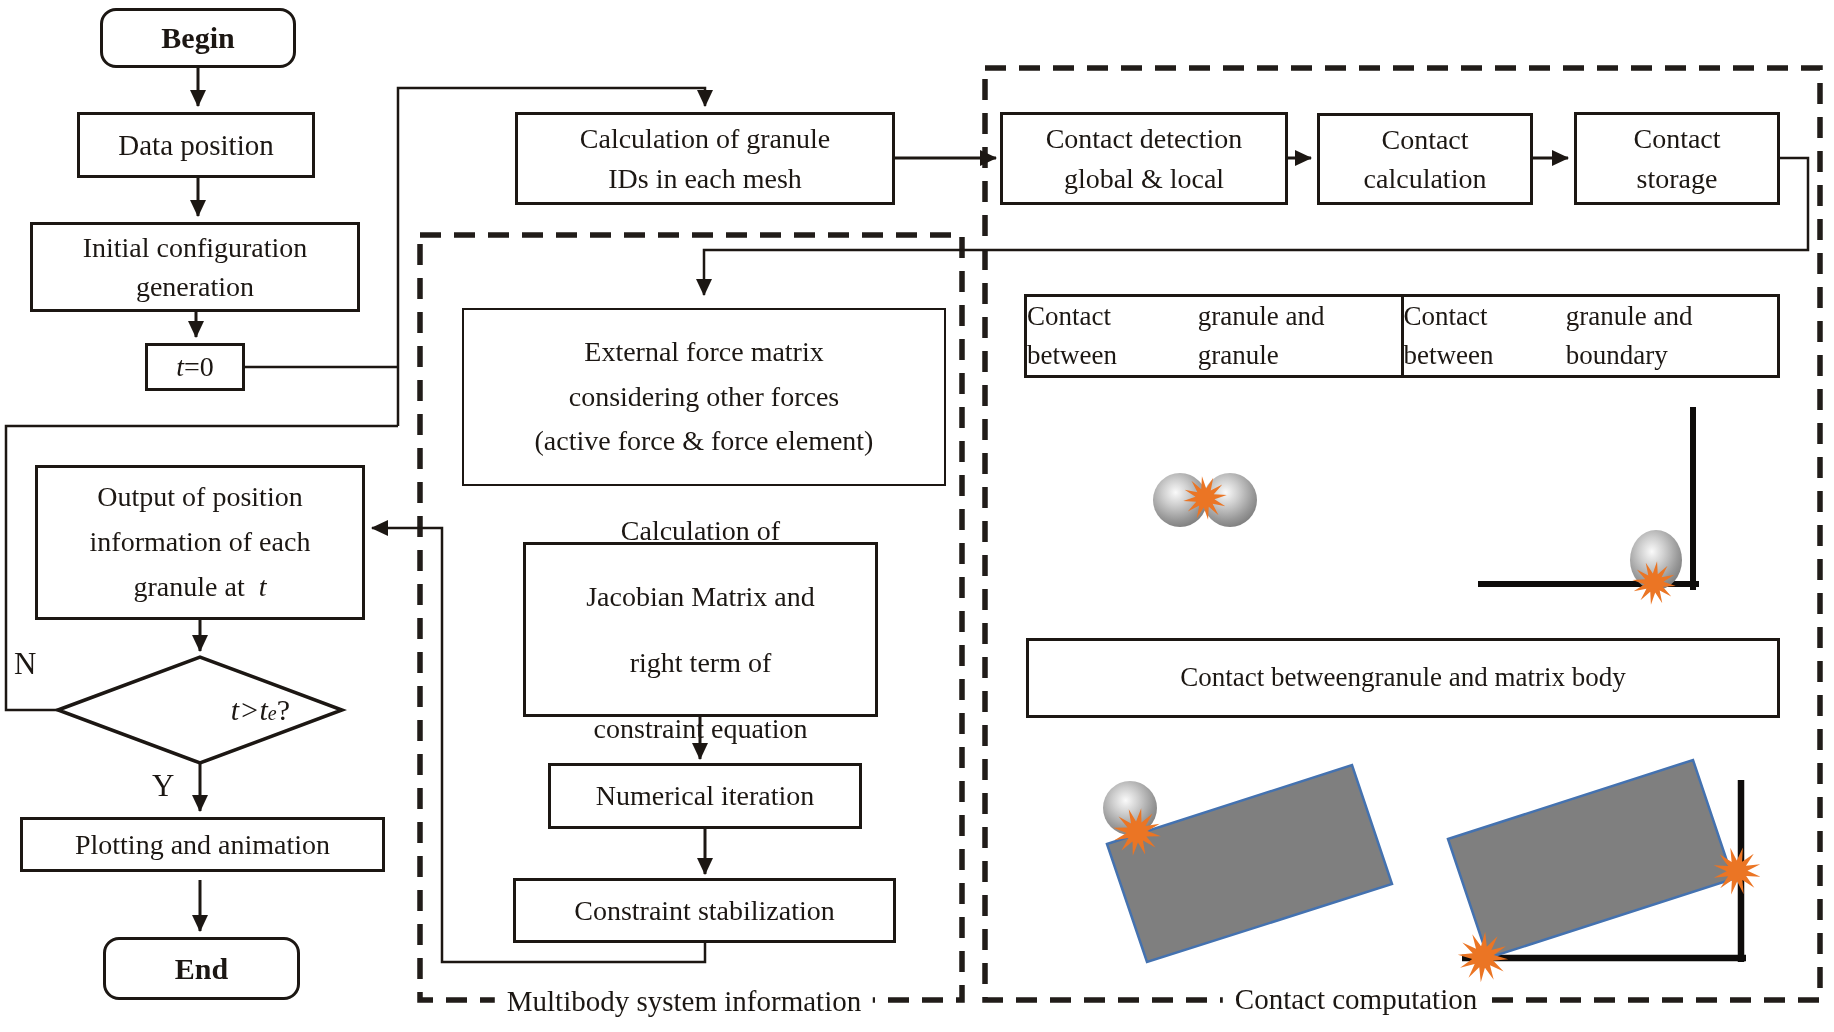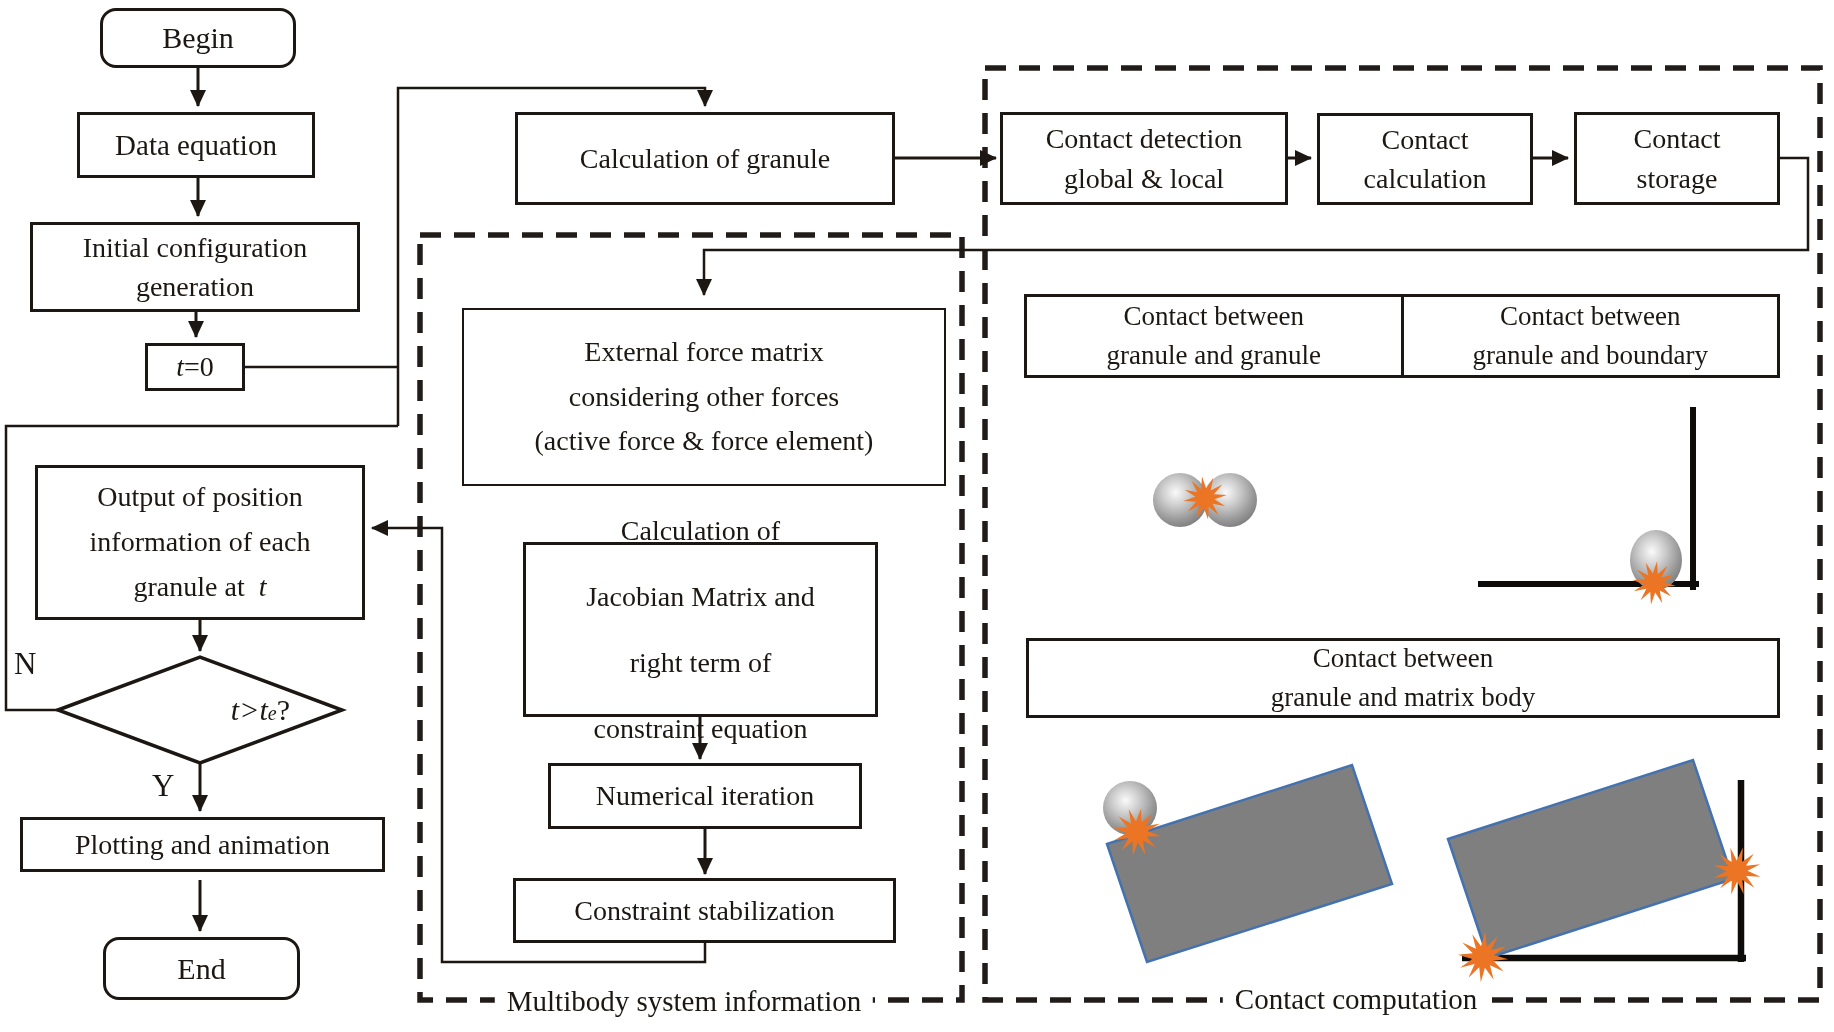--- a/index.html
+++ b/index.html
@@ -6,41 +6,41 @@
   .canvas{
     position:relative;width:1834px;height:1032px;background:#ffffff;overflow:hidden;
     font-family:"Liberation Serif","DejaVu Serif",serif;color:#1c1713;
   }
   .lay{position:absolute;left:0;top:0;width:1834px;height:1032px;z-index:1;}
   .box{
     position:absolute;box-sizing:border-box;border:3px solid #1c1713;background:#ffffff;
     display:flex;flex-direction:column;align-items:center;justify-content:center;
     text-align:center;font-size:28px;line-height:1.4;z-index:2;
   }
-  .rounded{border-radius:16px;font-size:30px;}
+  .rounded{border-radius:16px;font-size:30px;font-weight:bold;}
   .hrow{flex-direction:row;}
   .it{font-style:italic;}
   .dec{
     position:absolute;z-index:3;display:flex;align-items:baseline;justify-content:flex-end;
     font-size:30px;background:transparent;
   }
   .dec sub{font-size:20px;line-height:0;}
   .branch{
     position:absolute;z-index:3;font-size:31px;background:transparent;
   }
   .zonelabel{
     position:absolute;z-index:3;transform:translate(-50%,-50%);
     background:#ffffff;padding:0 12px;font-size:29px;white-space:nowrap;
   }
   .ctable{
     position:absolute;box-sizing:border-box;display:flex;border:3px solid #1c1713;
     background:#ffffff;z-index:2;
   }
   .cell{
-    flex:1;display:flex;flex-direction:column;align-items:center;justify-content:center;
+    flex:1;display:flex;flex-direction:row;align-items:center;justify-content:center;
     text-align:left;font-size:27px;line-height:1.45;
   }
   .cell-r{border-left:3px solid #1c1713;}
   .lh-lg{line-height:1.6;margin-top:8px;}
   .lh-md{line-height:1.5;gap:24px;}
 </style>
 </head>
 <body>
 
 <div class="canvas">
@@ -110,21 +110,21 @@
       <use href="#star" transform="translate(1483,957) rotate(95) scale(1.15)" fill="#eb7524"></use>
       <use href="#star" transform="translate(1737,871) rotate(14) scale(1.1)" fill="#eb7524"></use>
     </g>
   </svg>
 
   <div class="box rounded" style="left:100px;top:8px;width:196px;height:60px">
     <span>Begin</span>
   </div>
 
   <div class="box" style="left:77px;top:112px;width:238px;height:66px;font-size:29px">
-    <span>Data equation</span>
+    <span>Data position</span>
   </div>
 
   <div class="box" style="left:30px;top:222px;width:330px;height:90px">
     <span>Initial configuration</span>
     <span>generation</span>
   </div>
 
   <div class="box hrow" style="left:145px;top:343px;width:100px;height:48px">
     <span class="it">t</span>
       <span>=0</span>
@@ -148,20 +148,21 @@
   <div class="box" style="left:20px;top:817px;width:365px;height:55px">
     <span>Plotting and animation</span>
   </div>
 
   <div class="box rounded" style="left:103px;top:937px;width:197px;height:63px">
     <span>End</span>
   </div>
 
   <div class="box" style="left:515px;top:112px;width:380px;height:93px">
     <span>Calculation of granule</span>
+    <span>IDs in each mesh</span>
   </div>
 
   <div class="box lh-lg" style="left:462px;top:300px;width:484px;height:178px;border-width:2.5px">
     <span>External force matrix</span>
     <span>considering other forces</span>
     <span>(active force &amp; force element)</span>
   </div>
 
   <div class="box lh-md" style="left:523px;top:542px;width:355px;height:175px">
     <span>Calculation of</span>

